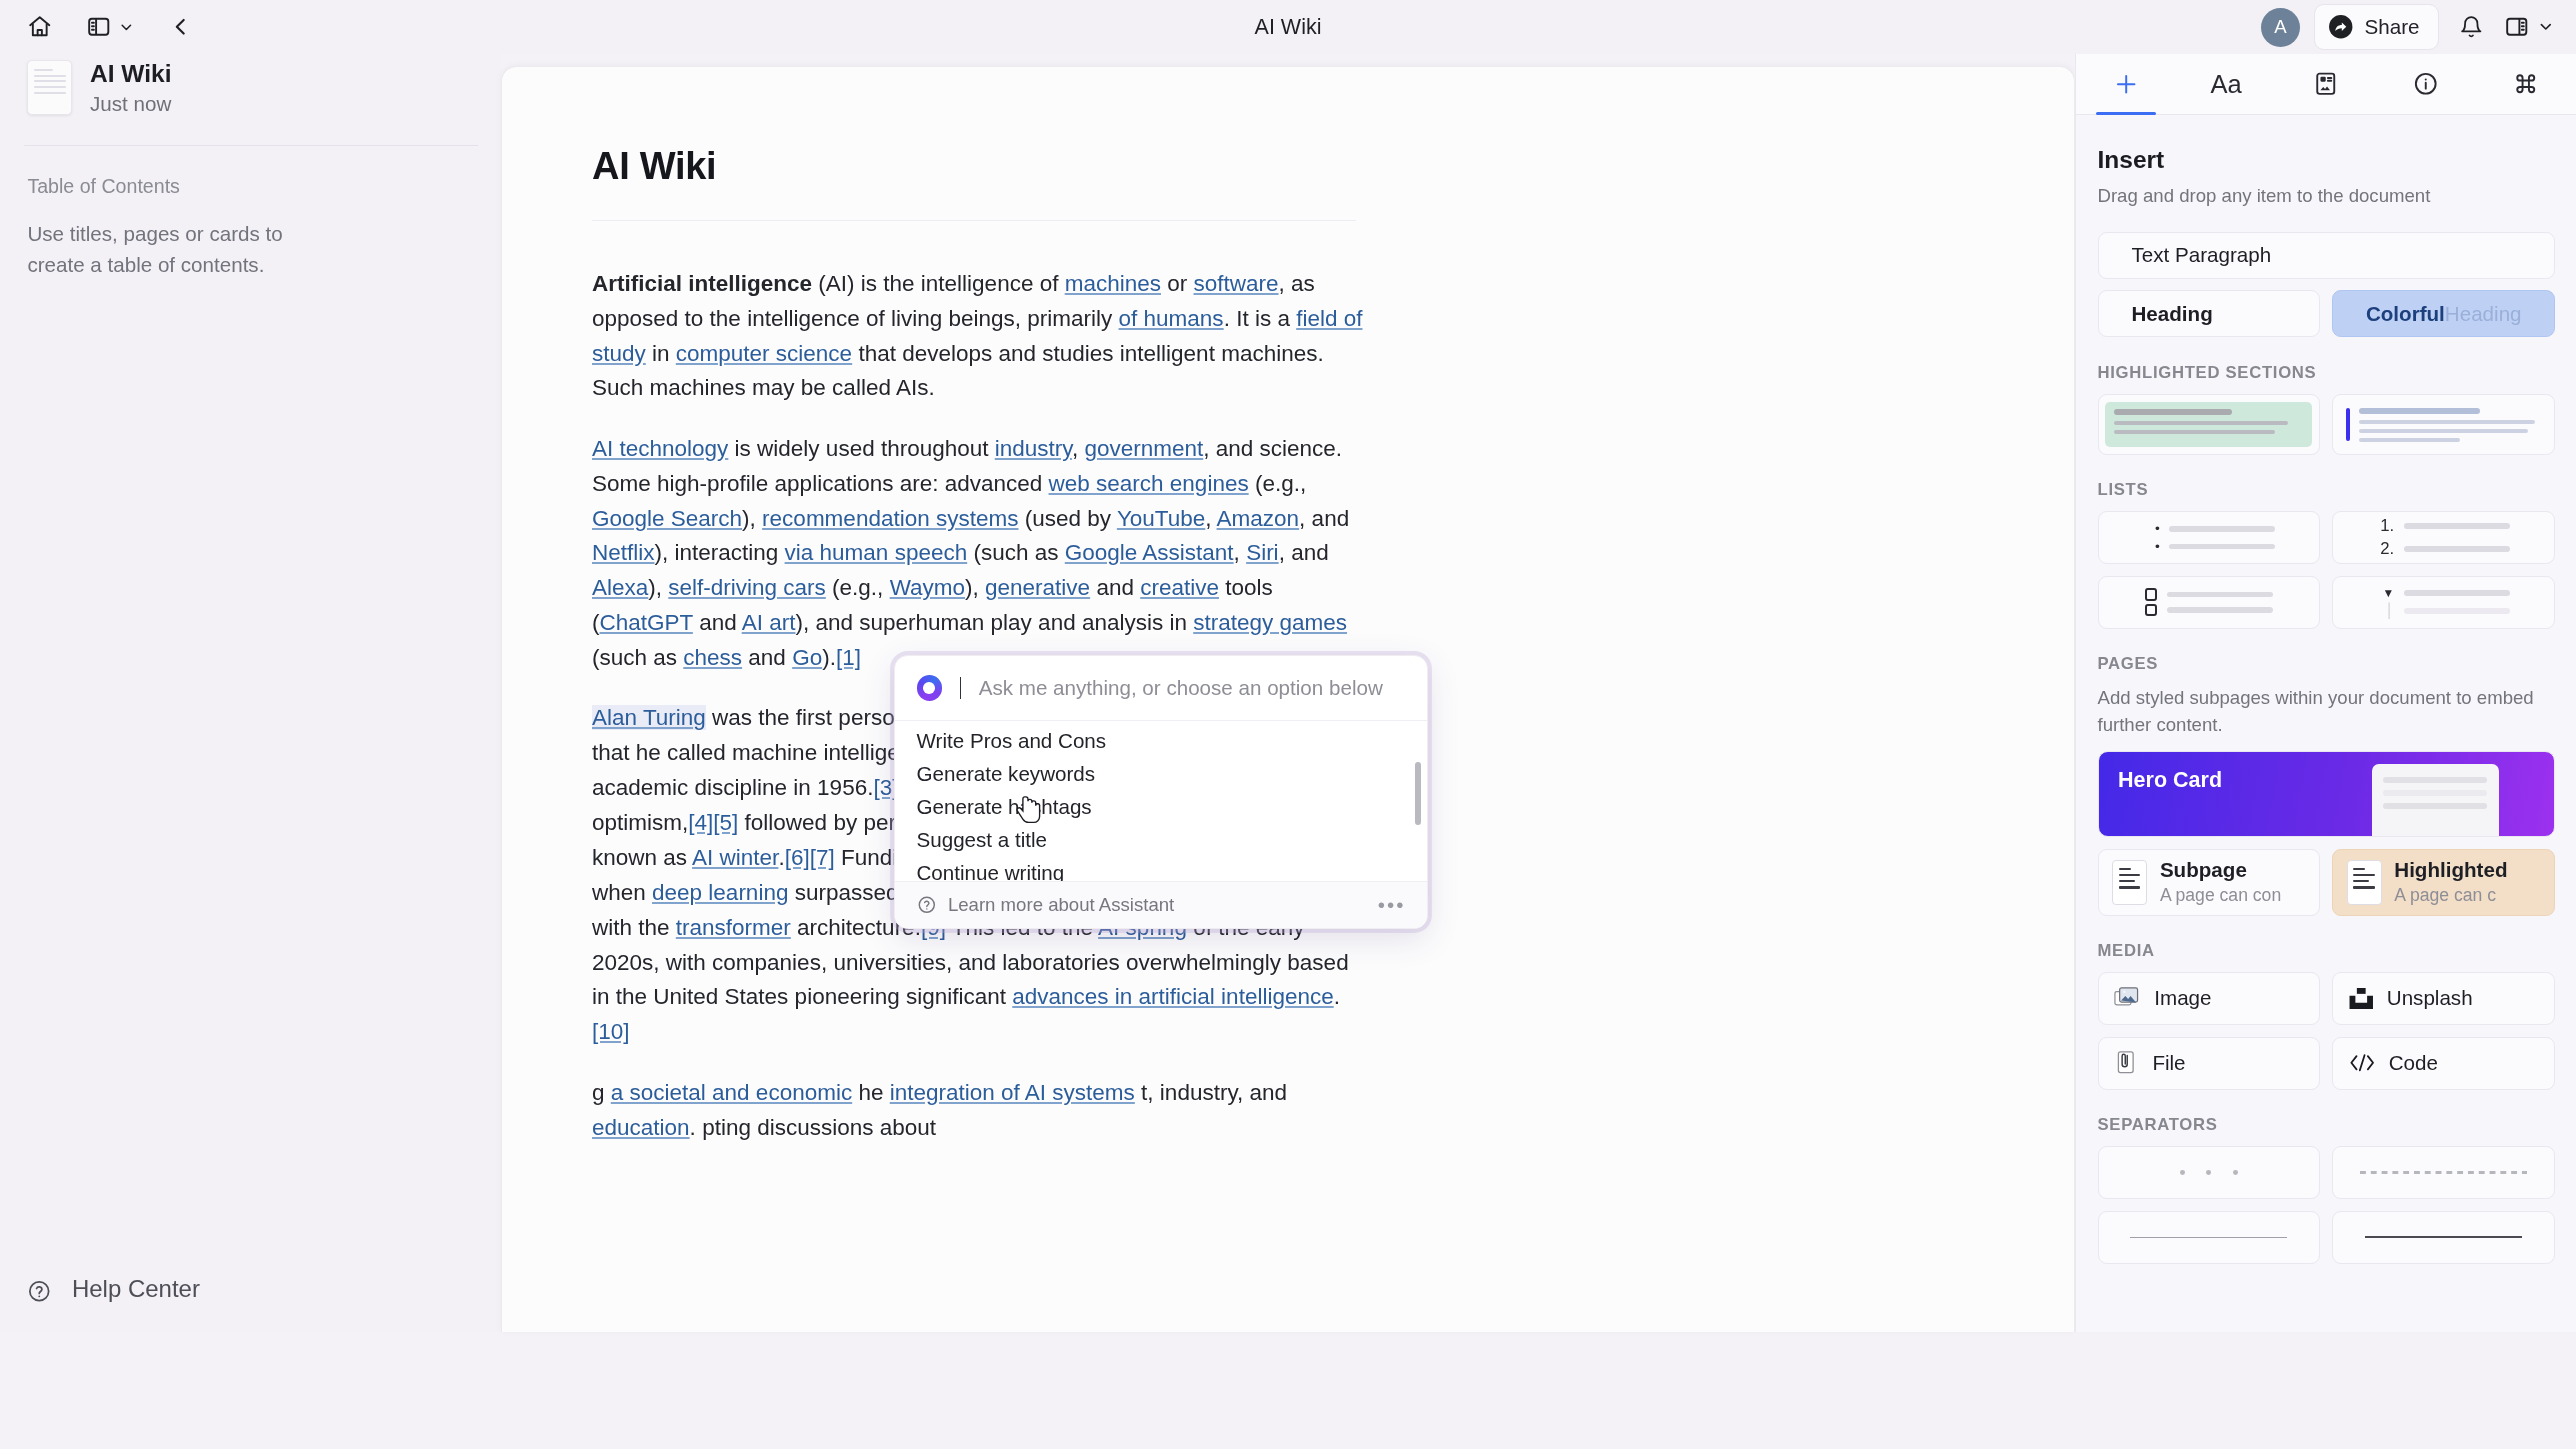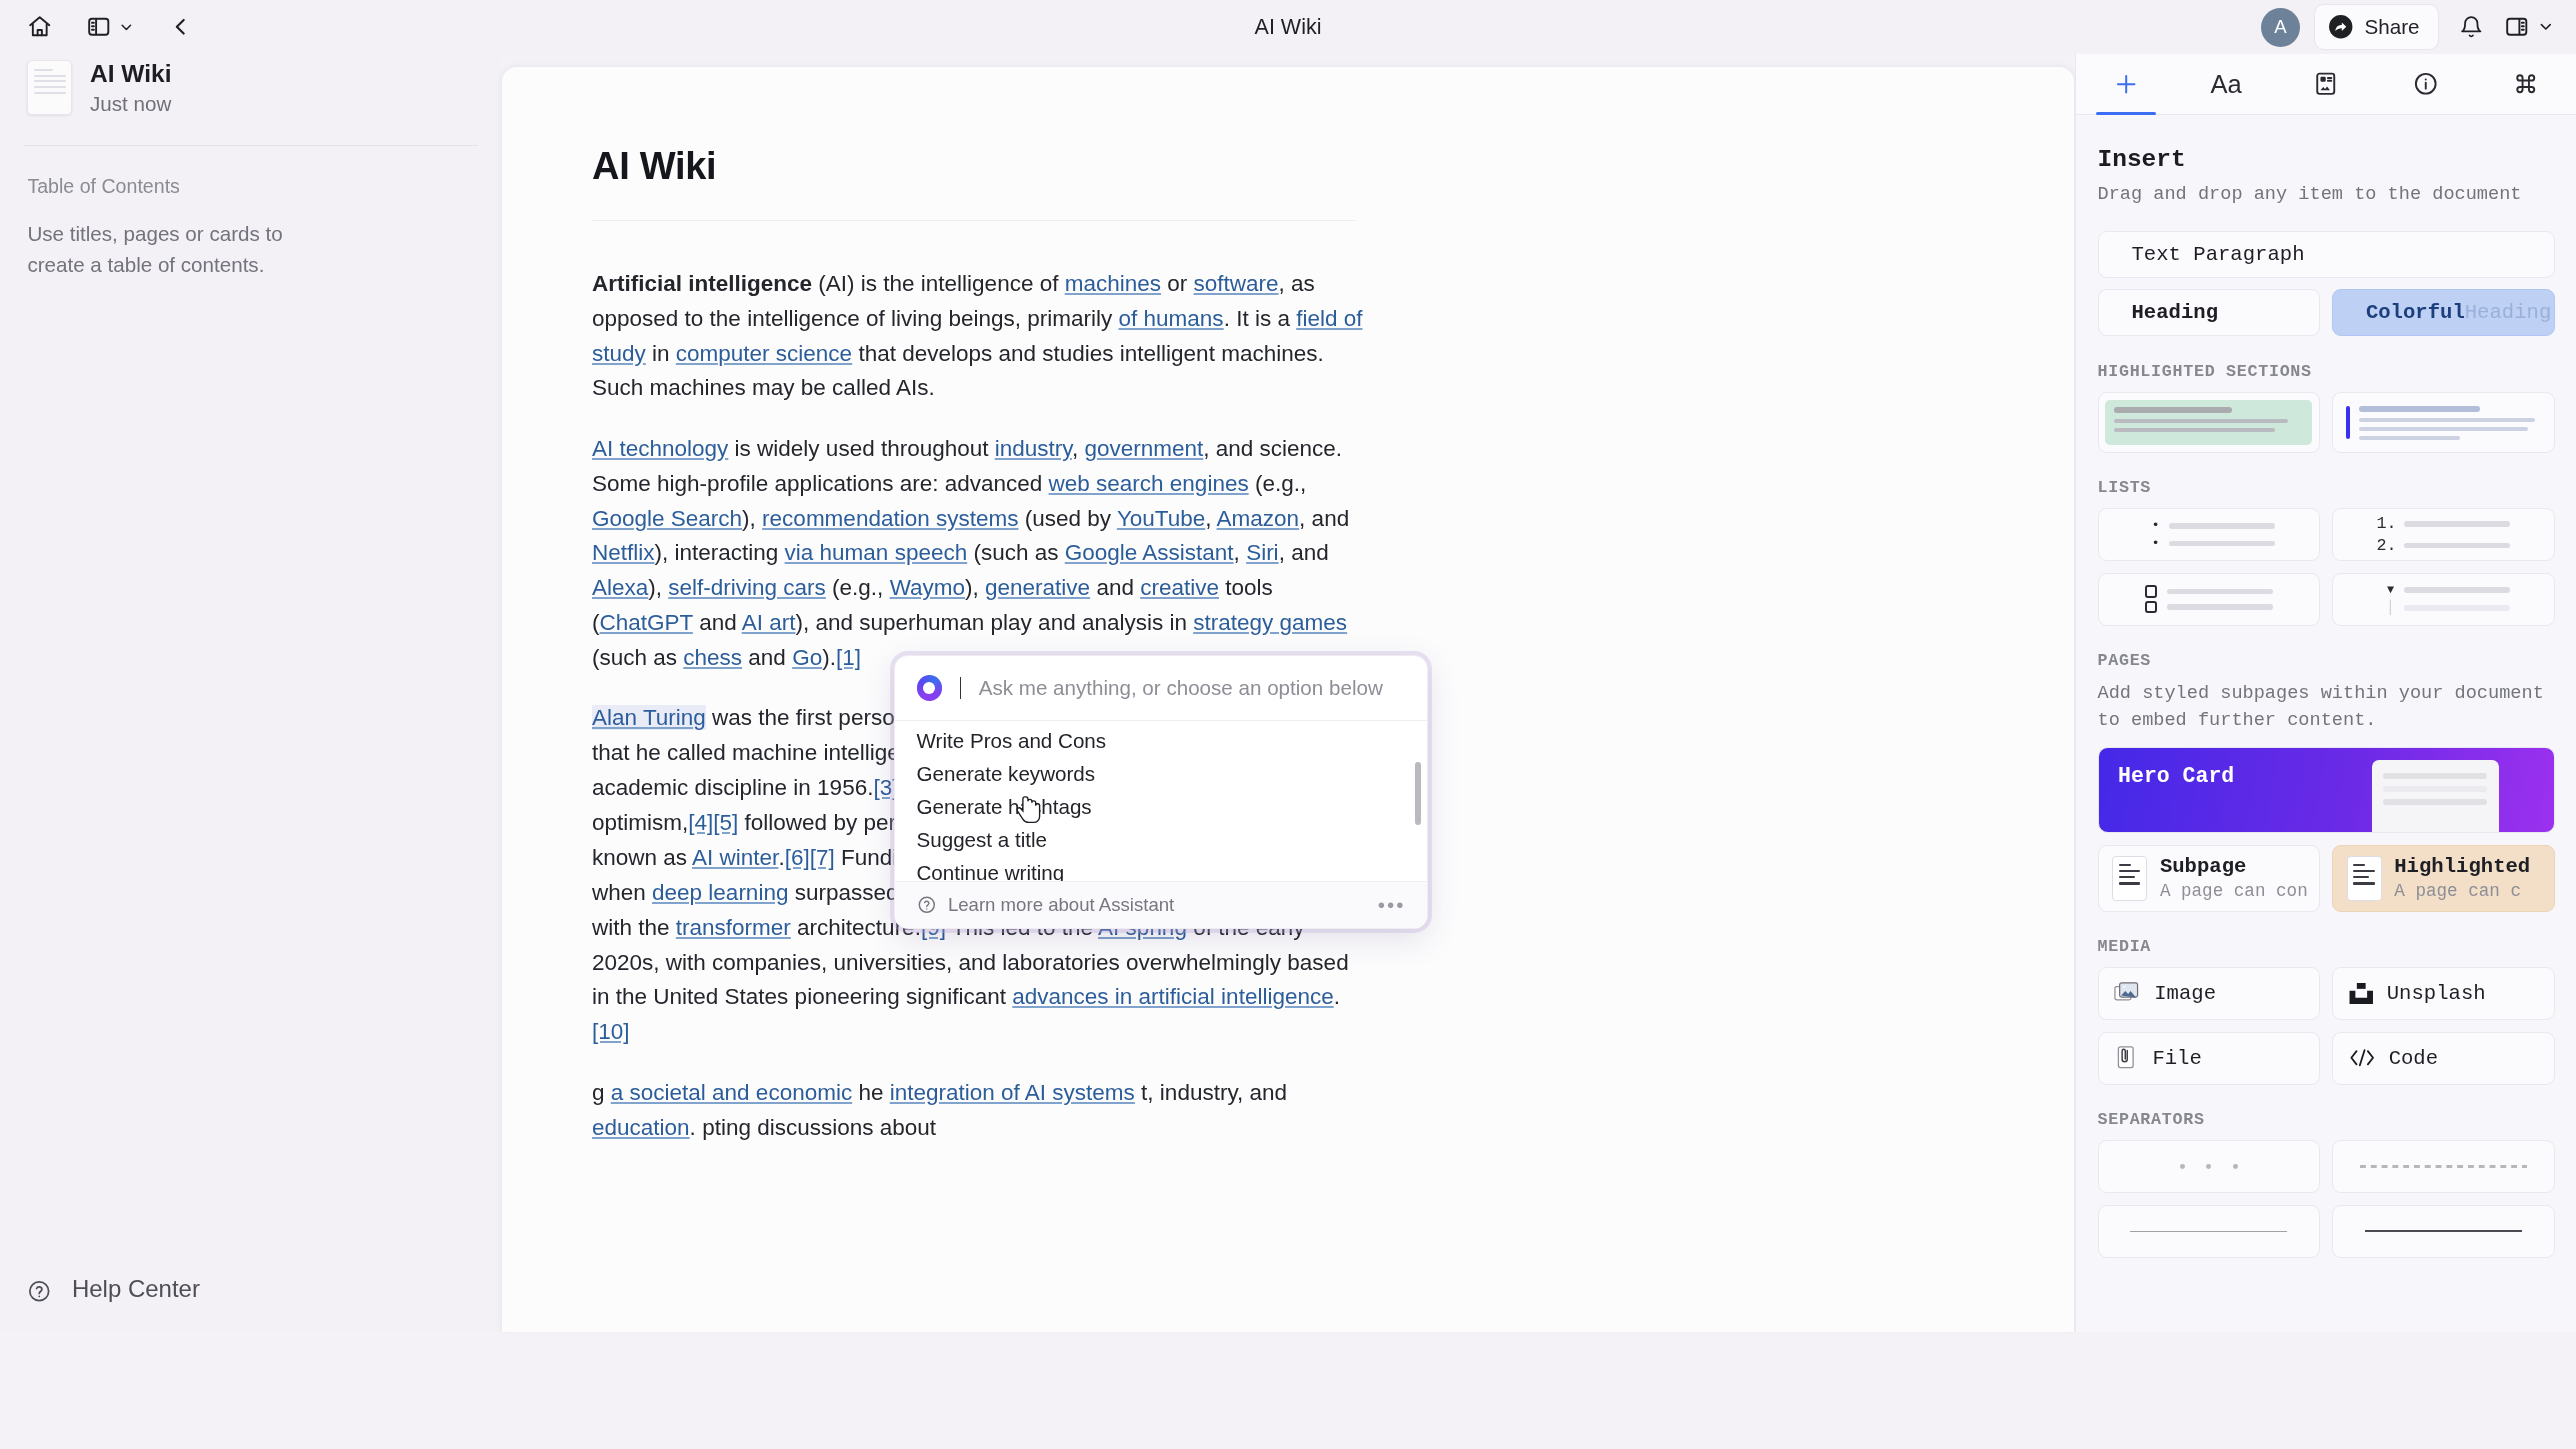--- a/index.html
+++ b/index.html
@@ -167,21 +167,21 @@
   }
   .rp-tab {
     flex: 1; display: flex; align-items: center; justify-content: center;
     cursor: pointer; position: relative; color: #2a2b31;
   }
   .rp-tab.active::after {
     content: ""; position: absolute; left: 20%; right: 20%; bottom: -1px;
     height: 2.9px; background: #3b6ef2; border-radius: 2px;
   }
   .rp-tab.active { color: #3b6ef2; }
-  .rp-body { flex: 1; overflow: hidden; padding: 19.6px 21.5px 0 21.5px; font-family: Liberation Mono, monospace; }
+  .rp-body { flex: 1; overflow: hidden; padding: 19.6px 21.5px 0 21.5px; }
   .rp-h { font-size: 24.5px; font-weight: 700; color: #1b1c22; margin-top: 11.8px; }
   .rp-sub { font-size: 18.6px; color: #73747c; margin-top: 8.8px; line-height: 1.45; }
   .rp-section-label {
     font-size: 16.7px; font-weight: 700; letter-spacing: 0.7px;
     color: #86878f; margin: 25.5px 0 10.8px 0;
   }
   .rp-grid { display: grid; grid-template-columns: 1fr 1fr; gap: 11.8px; }
   .card {
     background: #fbfbfd; border: 1px solid #e9e7ef; border-radius: 8.8px;
     min-height: 47px; display: flex; align-items: center;

